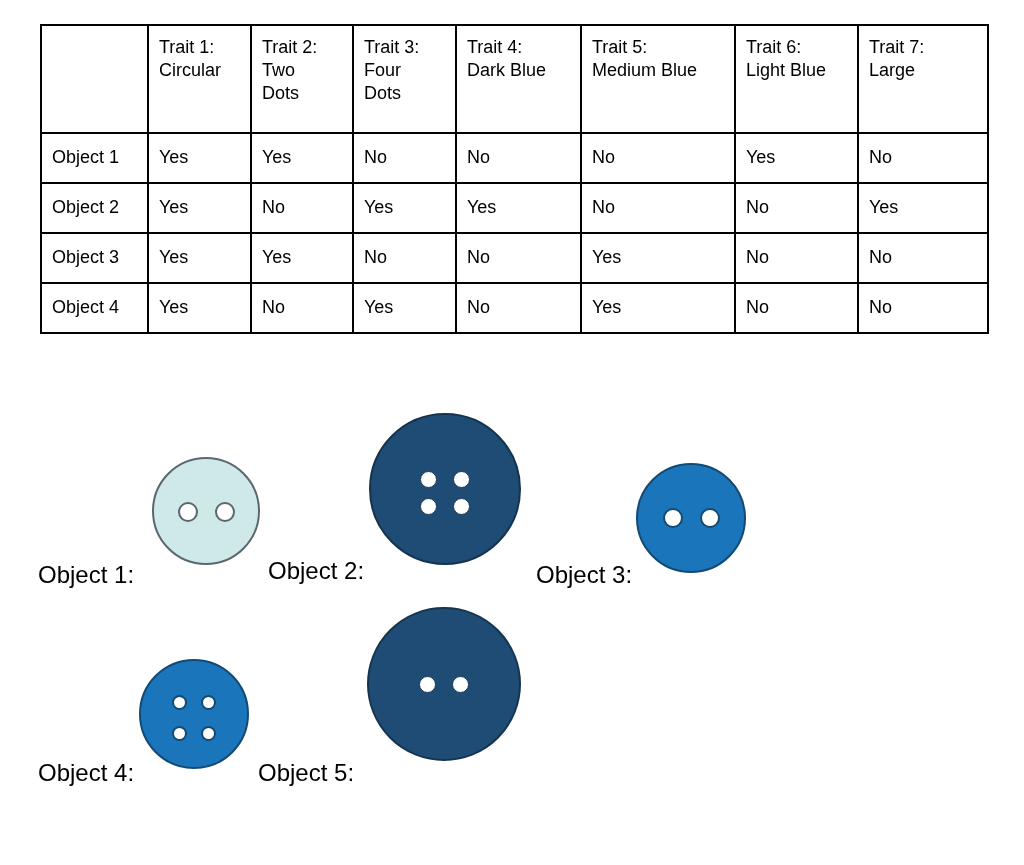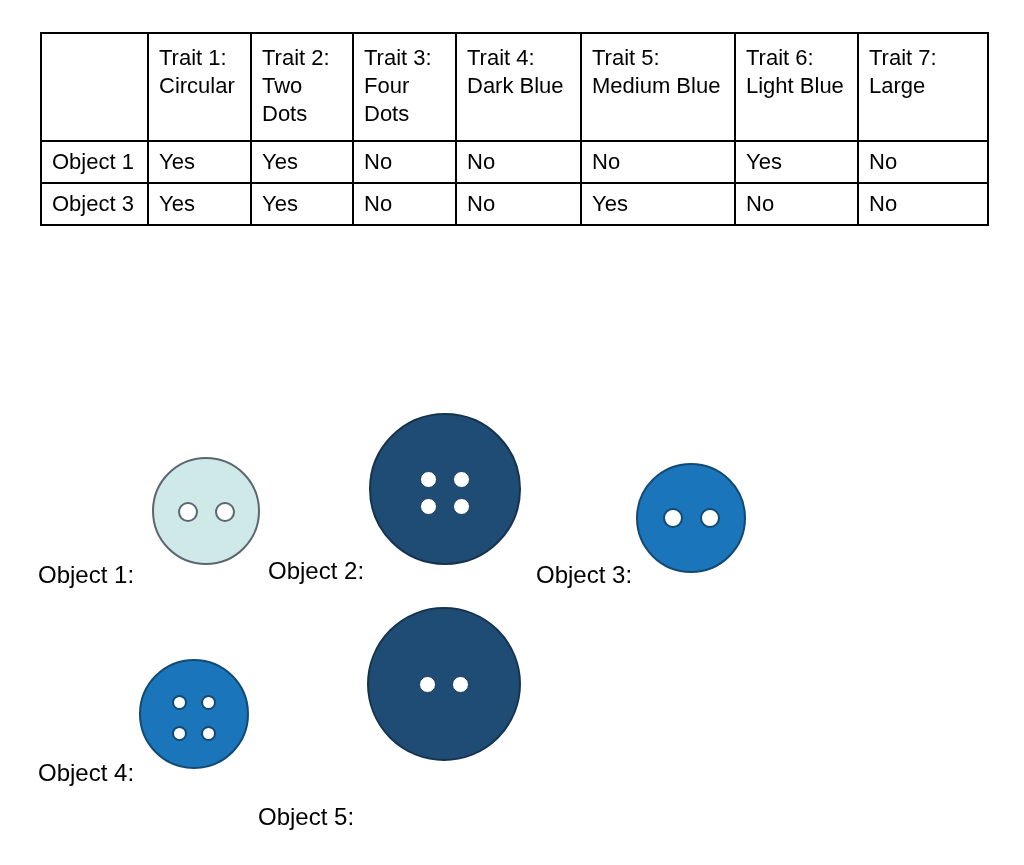--- a/index.html
+++ b/index.html
@@ -2,32 +2,32 @@
 <html><head>
 <meta charset="utf-8">
 <style>
   html,body{margin:0;padding:0;background:#ffffff;}
   .canvas{
     position:relative;width:1024px;height:865px;background:#ffffff;
     font-family:"Liberation Sans",sans-serif;color:#000;overflow:hidden;
   }
   
   table.traits{
-    position:absolute;left:40px;top:32px;
+    position:absolute;left:40px;top:24px;
     border-collapse:collapse;table-layout:fixed;
-    font-size:22px;line-height:1.28;
+    font-size:18px;line-height:1.28;
   }
   table.traits th,table.traits td{
     border:2px solid #000;text-align:left;font-weight:normal;
     padding:6px 6px 6px 10px;box-sizing:border-box;overflow:hidden;
   }
   table.traits th{
     vertical-align:top;padding-top:10px;white-space:pre-line;height:108px;
   }
-  table.traits td{vertical-align:middle;height:38px;}
+  table.traits td{vertical-align:middle;height:50px;}
   
   .button{
     position:absolute;border-radius:50%;border:2px solid #000;
     box-sizing:border-box;
   }
   .dot{
     position:absolute;border-radius:50%;background:#ffffff;
     border:2px solid #000;box-sizing:border-box;
   }
   .btn1{left:152px;top:457px;width:108px;height:108px;}
@@ -52,21 +52,21 @@
   .btn5 .dot{width:17px;height:17px;border-width:1px;}
   .btn5 .dA{left:50px;top:67px;}
   .btn5 .dB{left:83px;top:67px;}
   .obj-label{
     position:absolute;font-size:24px;line-height:22px;white-space:nowrap;
   }
   .lbl1{left:38px;top:564px;}
   .lbl2{left:268px;top:560px;}
   .lbl3{left:536px;top:564px;}
   .lbl4{left:38px;top:762px;text-align:right;}
-  .lbl5{left:258px;top:806px;text-align:right;}
+  .lbl5{left:258px;top:762px;text-align:right;}
 </style>
 </head>
 <body>
 
 <div class="canvas">
 
   <table class="traits">
     <colgroup>
       <col style="width:107px">
         <col style="width:103px">
@@ -101,24 +101,44 @@
       <td>Object 1</td>
       <td>Yes</td>
       <td>Yes</td>
       <td>No</td>
       <td>No</td>
       <td>No</td>
       <td>Yes</td>
       <td>No</td>
     </tr>
     <tr>
+      <td>Object 2</td>
+      <td>Yes</td>
+      <td>No</td>
+      <td>Yes</td>
+      <td>Yes</td>
+      <td>No</td>
+      <td>No</td>
+      <td>Yes</td>
+    </tr>
+    <tr>
       <td>Object 3</td>
       <td>Yes</td>
       <td>Yes</td>
       <td>No</td>
+      <td>No</td>
+      <td>Yes</td>
+      <td>No</td>
+      <td>No</td>
+    </tr>
+    <tr>
+      <td>Object 4</td>
+      <td>Yes</td>
+      <td>No</td>
+      <td>Yes</td>
       <td>No</td>
       <td>Yes</td>
       <td>No</td>
       <td>No</td>
     </tr>
   </tbody>
     </table>
 
   <div class="button btn1" style="background-color: rgb(207, 233, 233); border-color: rgb(91, 103, 112);">
     <div class="dot dA" style="border-color: rgb(91, 103, 112);"></div>

